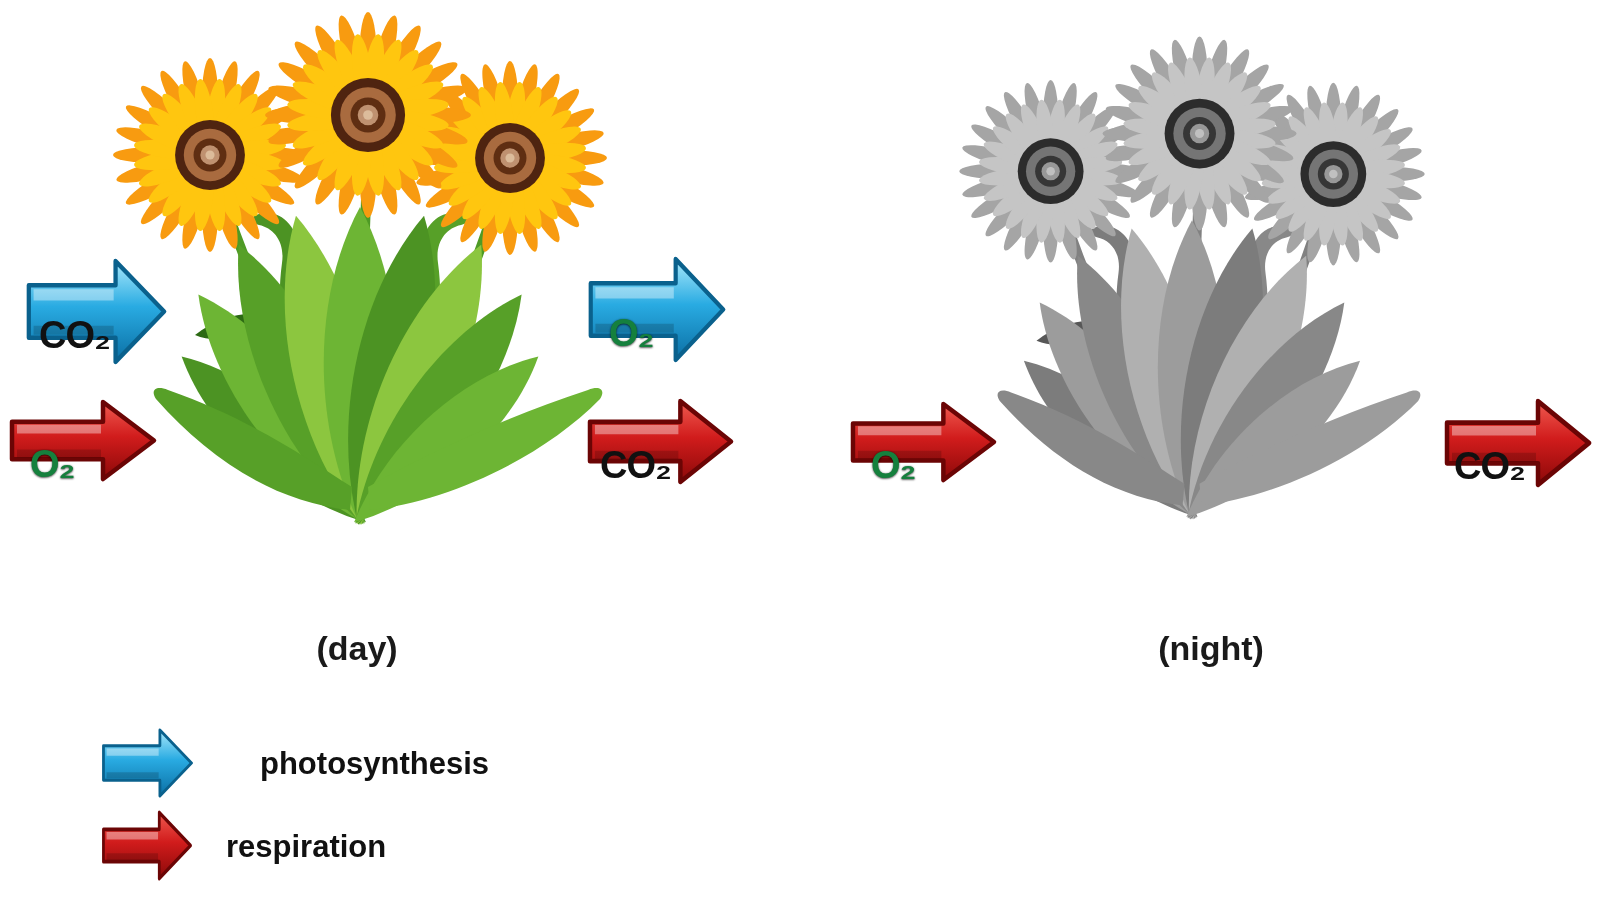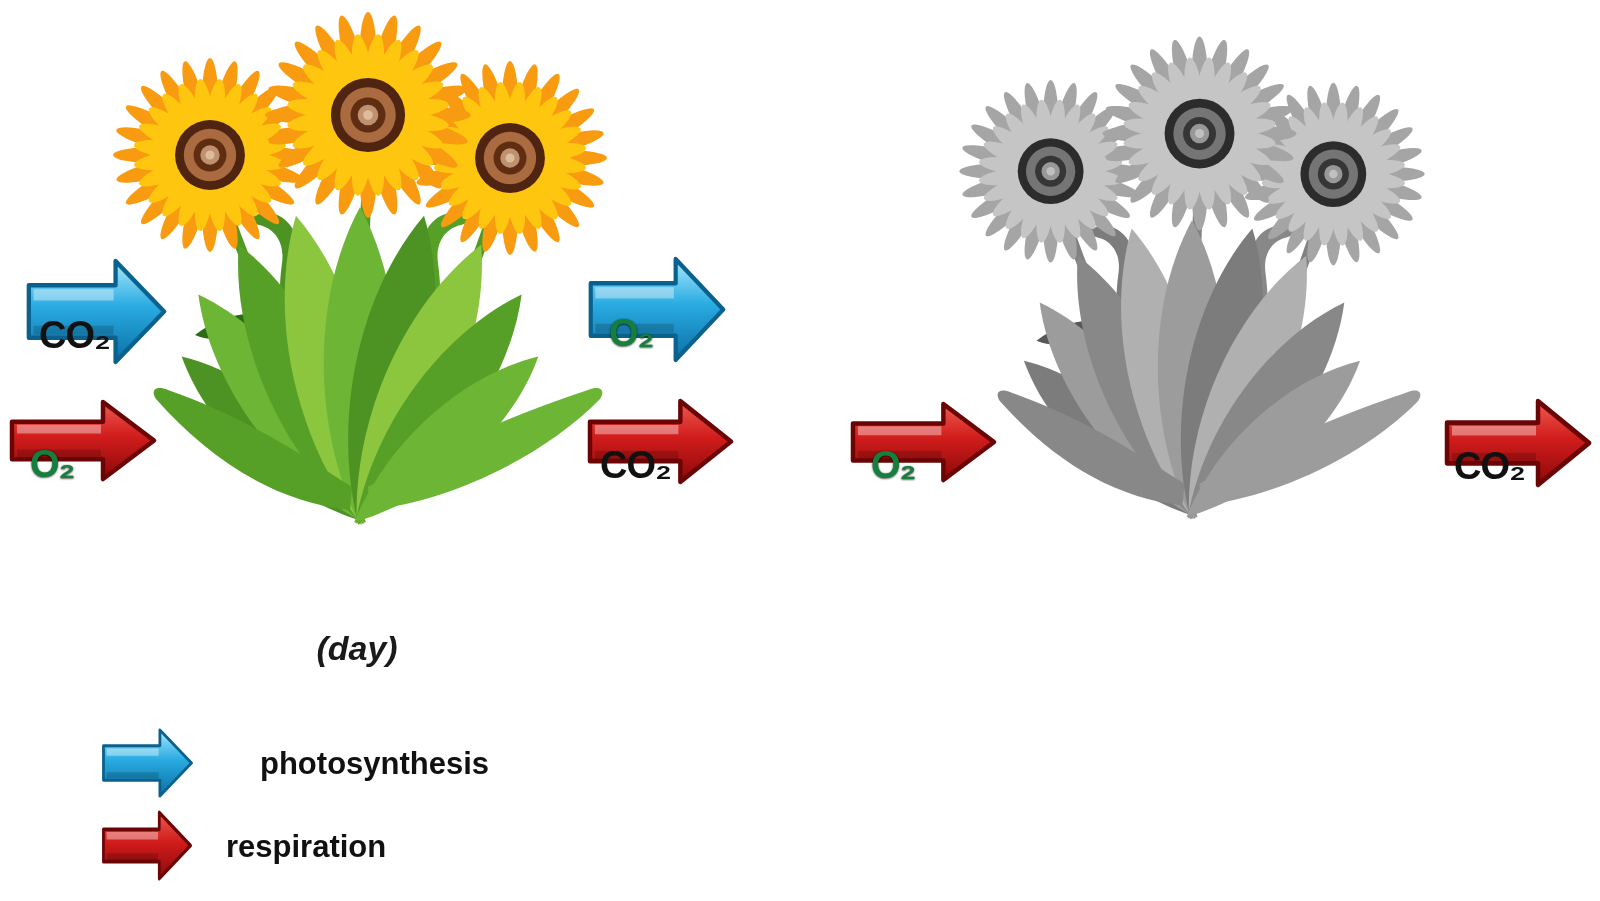--- a/index.html
+++ b/index.html
@@ -24,21 +24,21 @@
   }
   .lbl-co2{left:14px;}
   .lbl-o2{left:22px;}
   .lbl-tight{left:11px;}
   .dark{color:#111111;}
   .light{color:#15803d;text-shadow:0 1px 2px rgba(0,0,0,.55),0 0 2px rgba(0,0,0,.35);}
 
   
   .caption{
     position:absolute;width:220px;text-align:center;
-    font-size:34px;font-weight:bold;color:#1a1a1a;font-style:italic;
+    font-size:34px;font-weight:bold;color:#1a1a1a;
   }
   #cap-day{left:247px;top:629px;}
   #cap-night{left:1101px;top:629px;}
 
   
   .legend-label{
     position:absolute;left:226px;
     font-size:31px;font-weight:bold;color:#111111;line-height:1;
   }
   #leg-photo-label{top:748px;margin-left:34px;}
@@ -499,20 +499,21 @@
   <div class="arrow red" id="a-night-co2-out">
     <svg viewBox="0 0 150 86" preserveAspectRatio="none">
       <polygon class="main" points="4,24 95,24 95,4 146,43 95,82 95,62 4,62"></polygon>
       <polygon class="hl" points="9,27 93,27 93,36 9,36"></polygon>
       <polygon class="sh" points="9,52 93,52 93,60 9,60"></polygon>
     </svg>
     <span class="gas dark lbl-tight">CO₂</span>
   </div>
 
   <div class="caption" id="cap-day">(day)</div>
+  <div class="caption" id="cap-night">(night)</div>
 
   <div class="arrow blue" id="a-leg-photo">
     <svg viewBox="0 0 150 112" preserveAspectRatio="none">
       <polygon class="main" points="4,30 95,30 95,6 146,56 95,106 95,82 4,82"></polygon>
       <polygon class="hl" points="9,34 93,34 93,45 9,45"></polygon>
       <polygon class="sh" points="9,70 93,70 93,79 9,79"></polygon>
     </svg>
   </div>
   <div class="legend-label" id="leg-photo-label">photosynthesis</div>
 

